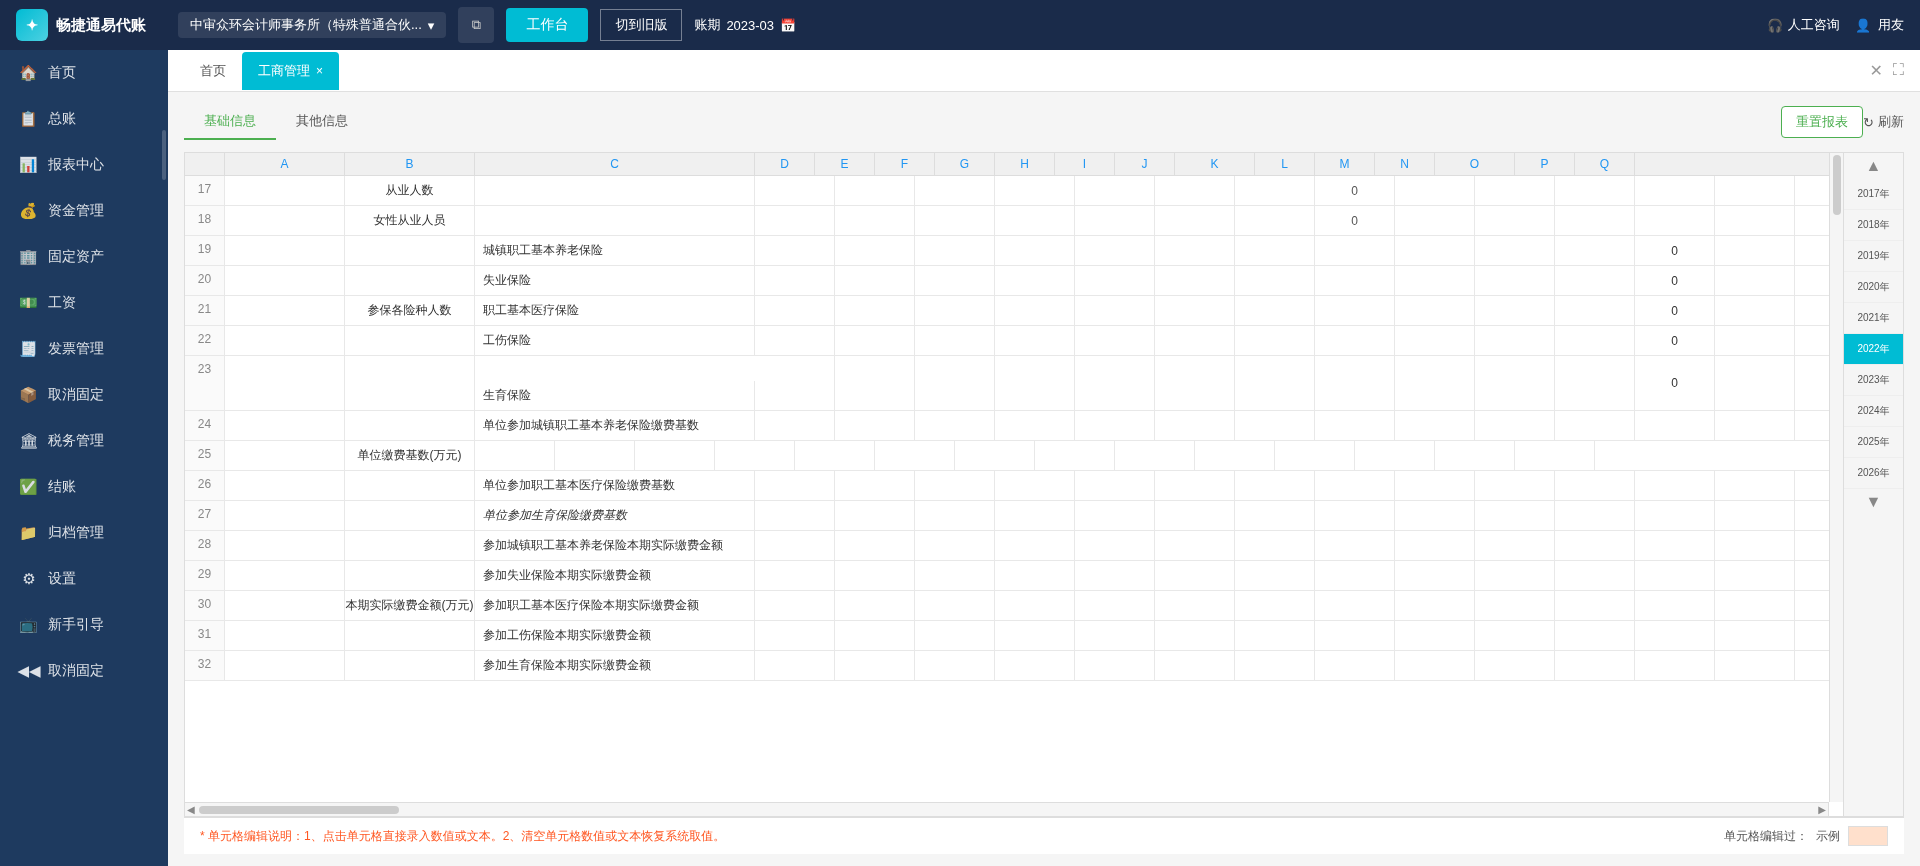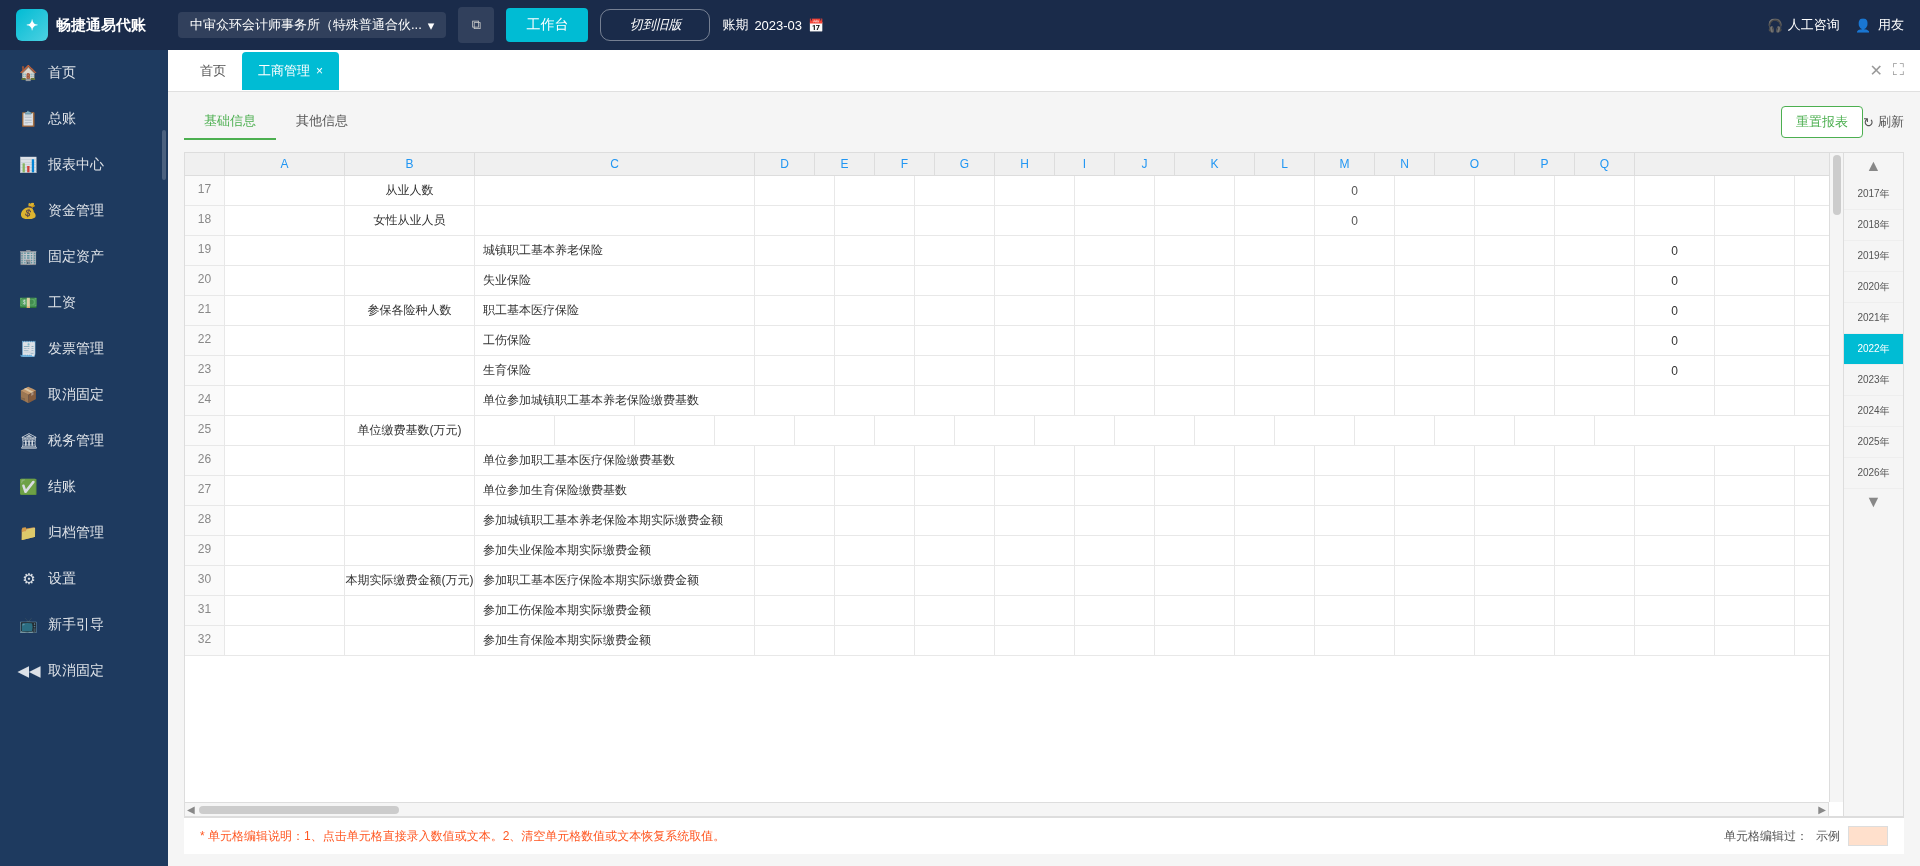--- a/index.html
+++ b/index.html
@@ -8,21 +8,21 @@
     
     .header {
       display: flex; align-items: center; height: 50px; background: #1a2b4a;
       padding: 0 16px; gap: 12px; position: fixed; top: 0; left: 0; right: 0; z-index: 100;
     }
     .logo { display: flex; align-items: center; gap: 8px; color: white; font-size: 15px; font-weight: bold; min-width: 150px; }
     .logo-icon { width: 32px; height: 32px; background: linear-gradient(135deg, #00bcd4, #4dd0e1); border-radius: 6px; display: flex; align-items: center; justify-content: center; color: white; font-size: 14px; }
     .company-selector { display: flex; align-items: center; gap: 6px; background: rgba(255,255,255,0.1); border-radius: 4px; padding: 4px 12px; color: white; cursor: pointer; font-size: 13px; }
     .copy-btn { width: 36px; height: 36px; background: rgba(255,255,255,0.1); border-radius: 4px; display: flex; align-items: center; justify-content: center; cursor: pointer; color: #ccc; }
     .workbench-btn { background: #00bcd4; color: white; border: none; border-radius: 4px; padding: 8px 20px; font-size: 14px; cursor: pointer; }
-    .switch-btn { background: transparent; border: 1px solid rgba(255,255,255,0.4); color: white; border-radius: 10px; padding: 6px 28px; font-size: 13px; cursor: pointer; font-style: italic; }
+    .switch-btn { background: transparent; border: 1px solid rgba(255,255,255,0.4); color: white; border-radius: 0; padding: 6px 14px; font-size: 13px; cursor: pointer; }
     .period { color: white; font-size: 13px; display: flex; align-items: center; gap: 6px; }
     .header-right { margin-left: auto; display: flex; align-items: center; gap: 16px; color: white; }
     .service-btn { display: flex; align-items: center; gap: 4px; color: white; cursor: pointer; font-size: 13px; }
     .user-btn { display: flex; align-items: center; gap: 6px; color: white; cursor: pointer; }
 
     
     .sidebar {
       position: fixed; left: 0; top: 50px; bottom: 0; width: 168px;
       background: #1e3a5f; color: white; overflow-y: auto; z-index: 99;
     }
@@ -370,21 +370,21 @@
           <div class="cell cell-def"></div>
           <div class="cell cell-o">0</div>
           <div class="cell cell-def"></div>
           <div class="cell cell-def"></div>
         </div>
 
         <div class="table-row">
           <div class="row-num">23</div>
           <div class="cell cell-a"></div>
           <div class="cell cell-b"></div>
-          <div class="cell" style="width:280px;min-width:280px;">生育保险</div>
+          <div class="cell" style="width:280px;min-width:280px;margin-top:25px;">生育保险</div>
           <div class="cell cell-def"></div>
           <div class="cell cell-def"></div>
           <div class="cell cell-def"></div>
           <div class="cell cell-def"></div>
           <div class="cell cell-def"></div>
           <div class="cell cell-def"></div>
           <div class="cell cell-def"></div>
           <div class="cell cell-k"></div>
           <div class="cell cell-def"></div>
           <div class="cell cell-def"></div>
@@ -453,21 +453,21 @@
           <div class="cell cell-def"></div>
           <div class="cell cell-o"></div>
           <div class="cell cell-def"></div>
           <div class="cell cell-def"></div>
         </div>
 
         <div class="table-row">
           <div class="row-num">27</div>
           <div class="cell cell-a"></div>
           <div class="cell cell-b"></div>
-          <div class="cell" style="width:280px;min-width:280px;">单位参加生育保险缴费基数</div>
+          <div class="cell" style="width:280px;min-width:280px;font-style:italic;">单位参加生育保险缴费基数</div>
           <div class="cell cell-def"></div>
           <div class="cell cell-def"></div>
           <div class="cell cell-def"></div>
           <div class="cell cell-def"></div>
           <div class="cell cell-def"></div>
           <div class="cell cell-def"></div>
           <div class="cell cell-def"></div>
           <div class="cell cell-k"></div>
           <div class="cell cell-def"></div>
           <div class="cell cell-def"></div>

